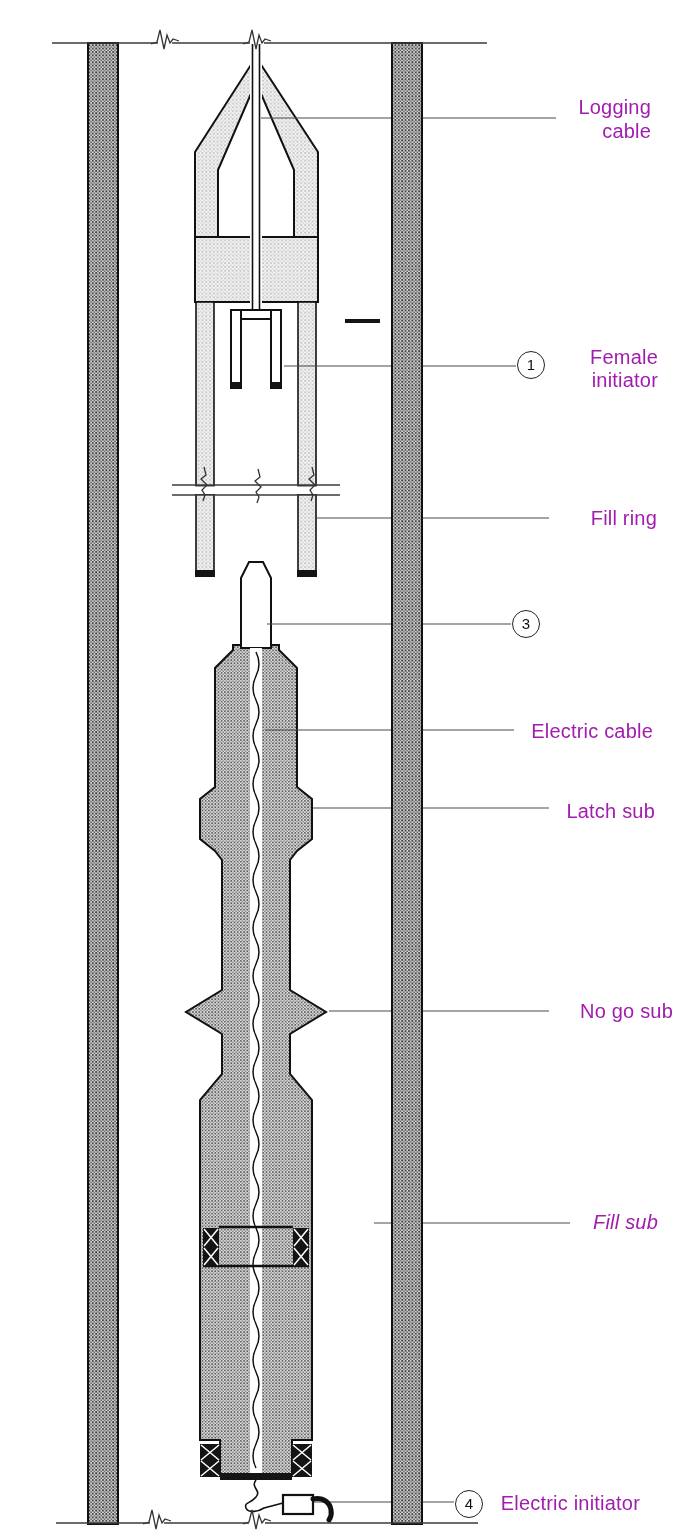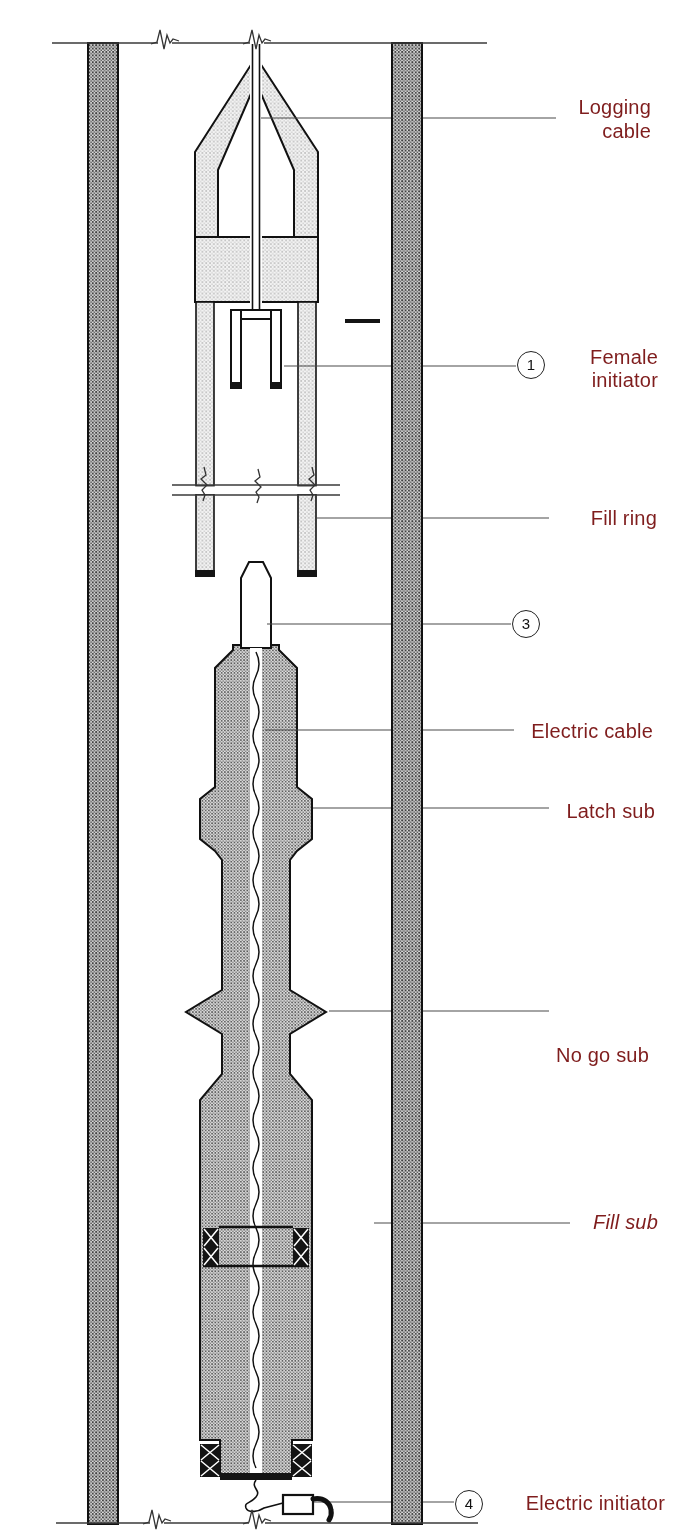--- a/index.html
+++ b/index.html
@@ -3,31 +3,31 @@
 <meta charset="utf-8">
 <style>
   html,body{margin:0;padding:0;background:#ffffff;}
   .canvas{
     position:relative;width:697px;height:1536px;background:#ffffff;overflow:hidden;
     font-family:"Liberation Sans", sans-serif;color:#0d0d0d;
   }
   .canvas svg{position:absolute;left:0;top:0;}
   .lbl{
     position:absolute;text-align:right;font-size:20px;line-height:24px;
-    white-space:pre-line;color:#7f1d1d;letter-spacing:0.2px;
+    white-space:pre-line;color:#a21caf;letter-spacing:0.2px;
   }
   .lbl-logging{top:95px;right:46px;}
   .lbl-female{top:346px;right:39px;line-height:23px;}
   .lbl-guide{top:506px;right:40px;}
   .lbl-male{top:584px;right:42px;line-height:25px;}
   .lbl-ecable{top:719px;right:44px;}
   .lbl-latch{top:799px;right:42px;}
-  .lbl-nogo{top:999px;right:48px;margin-top:44px;}
+  .lbl-nogo{top:999px;right:24px;}
   .lbl-fill{top:1210px;right:39px;font-style:italic;}
-  .lbl-init{top:1491px;right:32px;margin-left:8px;}
+  .lbl-init{top:1491px;right:57px;margin-left:8px;}
   .callout{
     position:absolute;width:28px;height:28px;border:1.6px solid #222;border-radius:50%;
     background:#fff;box-sizing:border-box;text-align:center;line-height:25px;
     font-size:15px;color:#111;
   }
   .c1{left:517px;top:351px;}
   .c3{left:512px;top:610px;}
   .c4{left:455px;top:1490px;}
 </style>
 </head>

